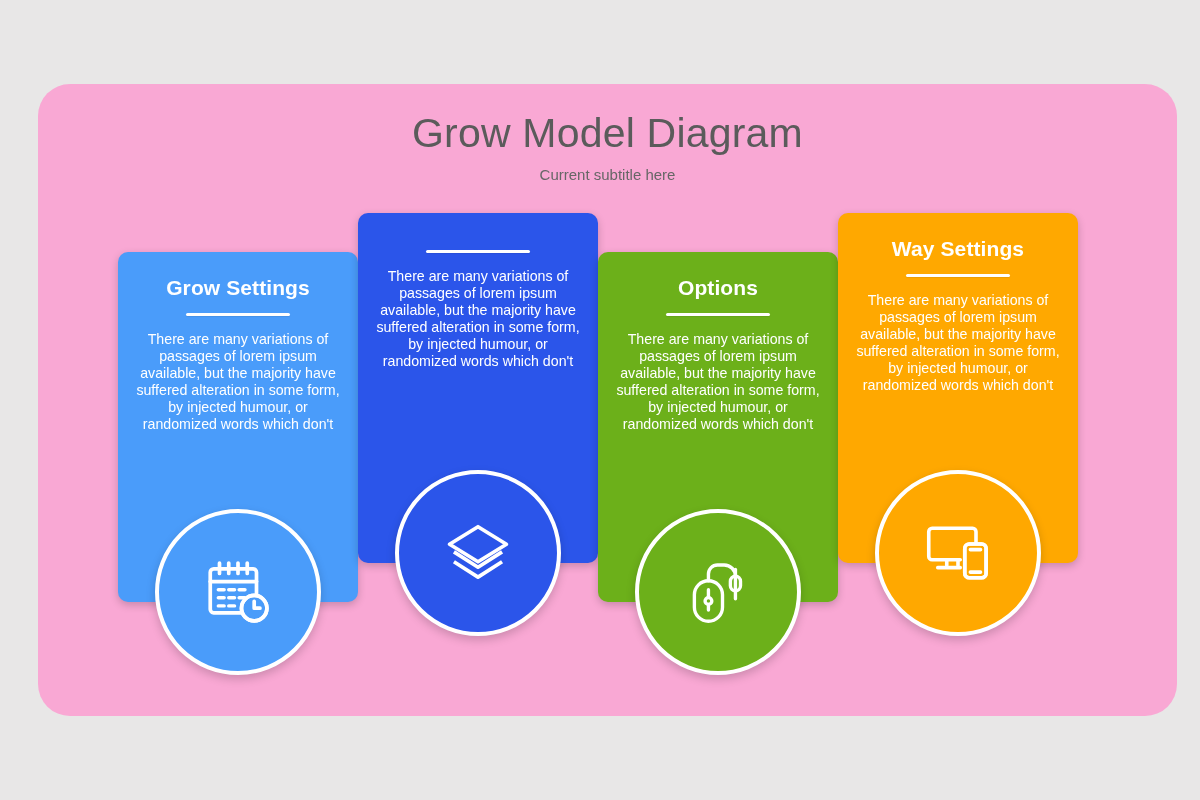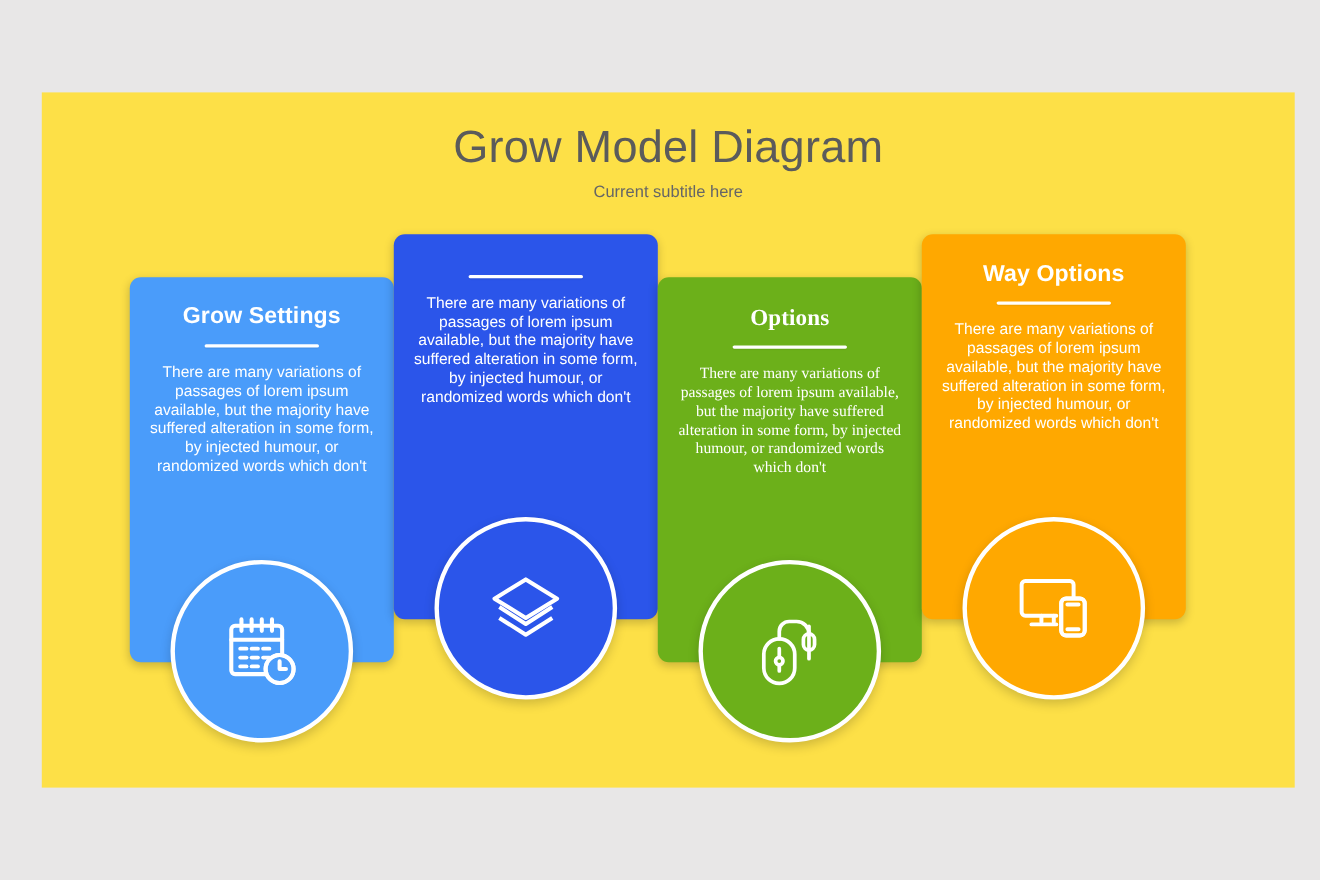--- a/index.html
+++ b/index.html
@@ -6,21 +6,22 @@
   html,body {
     width:1200px; height:800px;
     background:#e8e7e7;
     font-family:"Liberation Sans", sans-serif;
     overflow:hidden;
   }
   .slide {
     position:absolute;
     left:38px; top:84px;
     width:1139px; height:632px;
-    background:#fde047;
+    background:#f9a8d4;
+    border-radius:32px;
   }
   .title {
     position:absolute; left:0; top:26px; width:100%;
     text-align:center;
     font-size:41px; font-weight:400;
     color:#5b5b5b; letter-spacing:0.2px;
   }
   .subtitle {
     position:absolute; left:0; top:82px; width:100%;
     text-align:center;
@@ -34,21 +35,21 @@
     width:240px;
     border-radius:10px;
     box-shadow:0 3px 9px rgba(0,0,0,0.20);
     padding-top:24px;
   }
   .card.tall { top:129px; height:350px; }
   .card.short { top:168px; height:350px; }
 
   .card-1 { left:80px;  background:#4a9cfa; }
   .card-2 { left:320px; background:#2b55ea; }
-  .card-3 { left:560px; background:#6cb01a;font-family:Liberation Serif, serif; }
+  .card-3 { left:560px; background:#6cb01a; }
   .card-4 { left:800px; background:#ffa800; }
 
   .card-title {
     text-align:center; color:#fff;
     font-size:21px; font-weight:bold;
     letter-spacing:0.1px;
     padding:0 12px;
   }
   .card-rule {
     width:104px; height:3px; background:#fff;
@@ -98,21 +99,21 @@
       <div class="card-body">There are many variations of passages of lorem ipsum available, but the majority have suffered alteration in some form, by injected humour, or randomized words which don't</div>
     </div>
 
     <div class="card short card-3">
       <div class="card-title">Options</div>
       <div class="card-rule"></div>
       <div class="card-body">There are many variations of passages of lorem ipsum available, but the majority have suffered alteration in some form, by injected humour, or randomized words which don't</div>
     </div>
 
     <div class="card tall card-4">
-      <div class="card-title">Way Options</div>
+      <div class="card-title">Way Settings</div>
       <div class="card-rule"></div>
       <div class="card-body">There are many variations of passages of lorem ipsum available, but the majority have suffered alteration in some form, by injected humour, or randomized words which don't</div>
     </div>
 
     <div class="circle short-c c1">
       <span>
         <svg width="74" height="74" viewBox="0 0 64 64" fill="none" stroke="#ffffff" stroke-width="3.2" stroke-linecap="round" stroke-linejoin="round">
           <rect x="8" y="12" width="40" height="38" rx="3"></rect>
           <line x1="8" y1="23" x2="48" y2="23"></line>
           <path d="M16 7 v9 M24 7 v9 M32 7 v9 M40 7 v9"></path>

